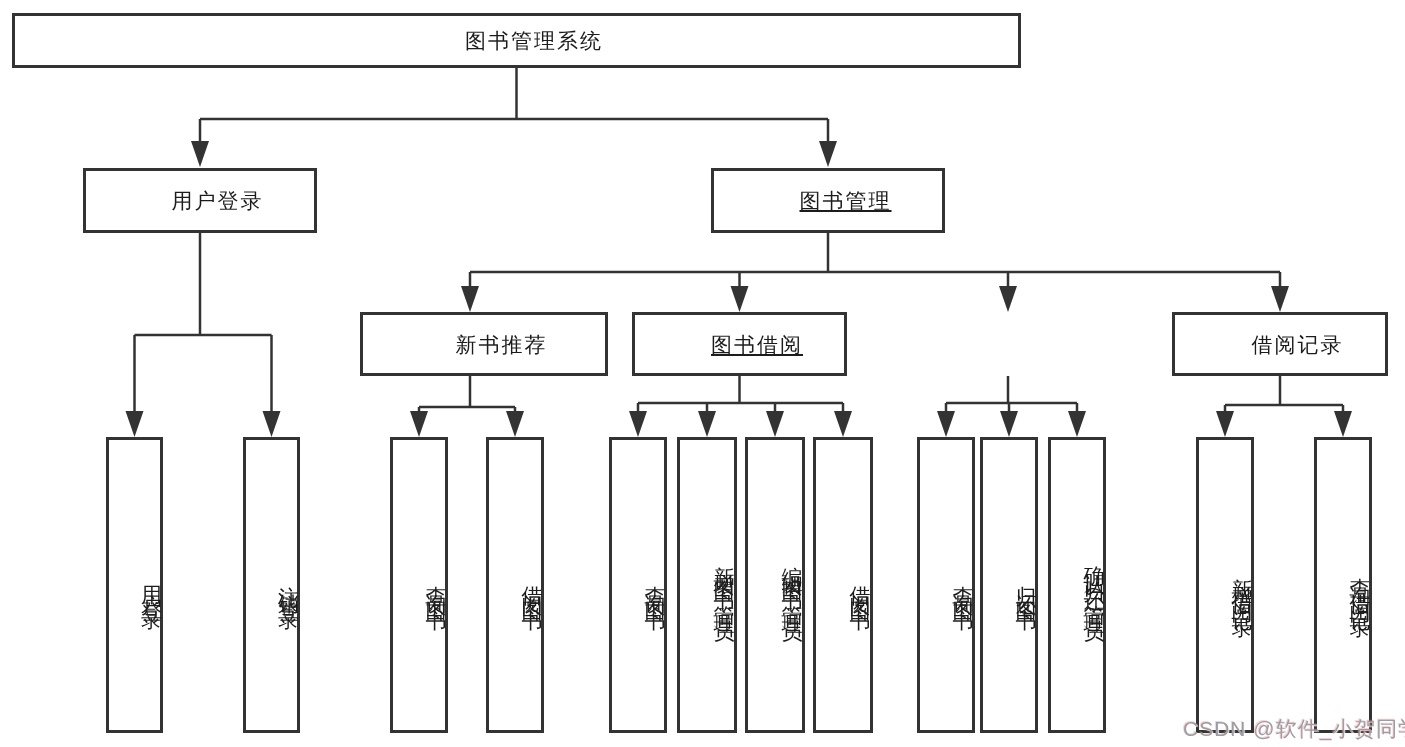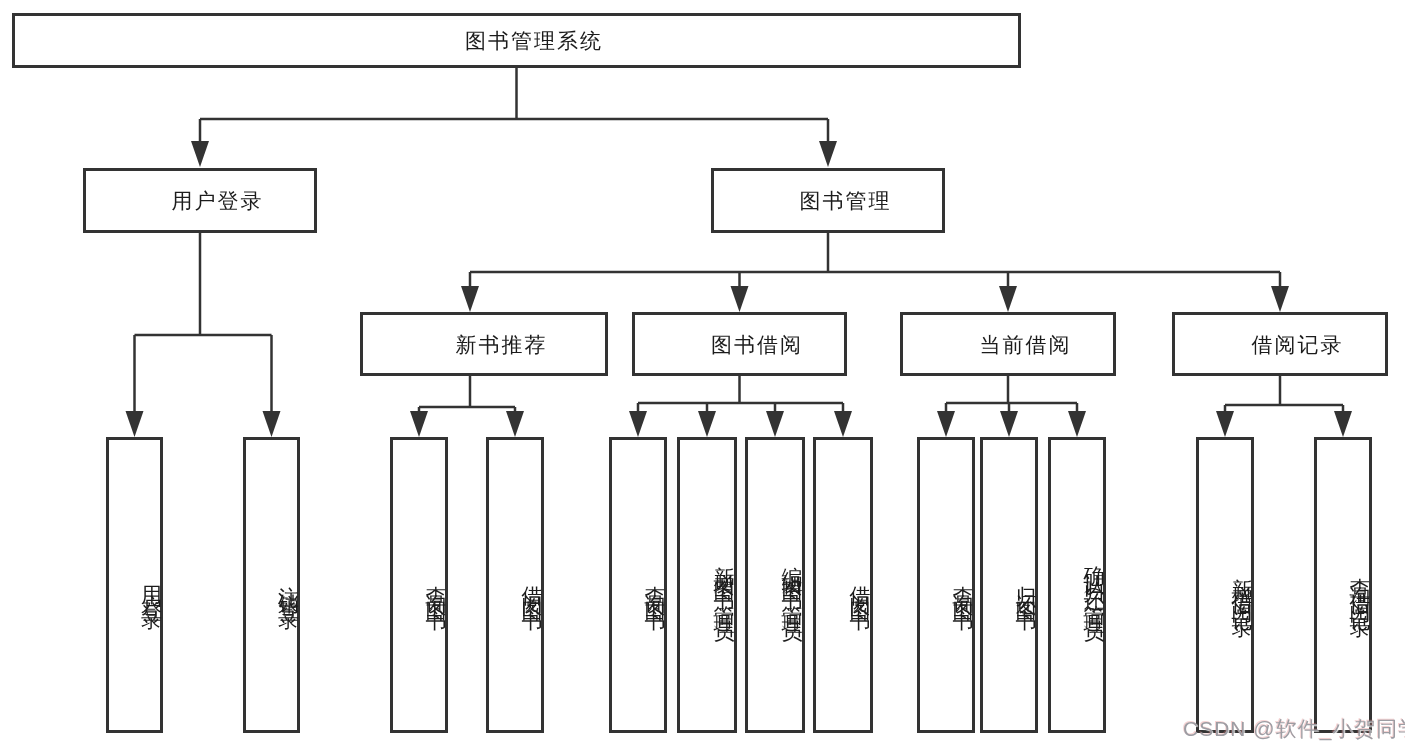--- a/index.html
+++ b/index.html
@@ -34,24 +34,24 @@
   .vbox .lbl{
     writing-mode:vertical-rl;
     letter-spacing:8px;
     white-space:normal;
   }
   .vbox{top:437px;height:296px;}
   
   #n-root{left:12px;top:13px;width:1009px;height:55px;}
   
   #n-user-login{left:83px;top:168px;width:234px;height:65px;}
-  #n-book-mgmt{left:711px;top:168px;width:234px;height:65px;}
+  #n-book-mgmt{left:711px;top:168px;width:234px;height:65px;text-decoration:underline;}
   
   #n-new-book-rec{left:360px;top:312px;width:248px;height:64px;text-align:center;}
-  #n-book-borrow{left:632px;top:312px;width:215px;height:64px;}
+  #n-book-borrow{left:632px;top:312px;width:215px;height:64px;text-decoration:underline;}
   #n-current-borrow{left:900px;top:312px;width:216px;height:64px;}
   #n-borrow-records{left:1172px;top:312px;width:216px;height:64px;}
   
   #n-user-login-leaf{left:106px;width:57px;}
   #n-logout{left:243px;width:57px;}
   #n-query-books-1{left:390px;width:58px;}
   #n-borrow-books-1{left:486px;width:58px;}
   #n-query-books-2{left:609px;width:58px;}
   #n-add-books{left:677px;width:60px;}
   #n-edit-books{left:745px;width:60px;}
@@ -159,23 +159,20 @@
   <div class="node hbox" id="n-book-mgmt">
     <span class="lbl">图书管理</span>
   </div>
 
   <div class="node hbox" id="n-new-book-rec">
     <span class="lbl">新书推荐</span>
   </div>
   <div class="node hbox" id="n-book-borrow">
     <span class="lbl">图书借阅</span>
   </div>
-  <div class="node hbox" id="n-current-borrow">
-    <span class="lbl">当前借阅</span>
-  </div>
   <div class="node hbox" id="n-borrow-records">
     <span class="lbl">借阅记录</span>
   </div>
 
   <div class="node vbox" id="n-user-login-leaf">
     <span class="lbl">用户登录</span>
   </div>
   <div class="node vbox" id="n-logout">
     <span class="lbl">注销登录</span>
   </div>

